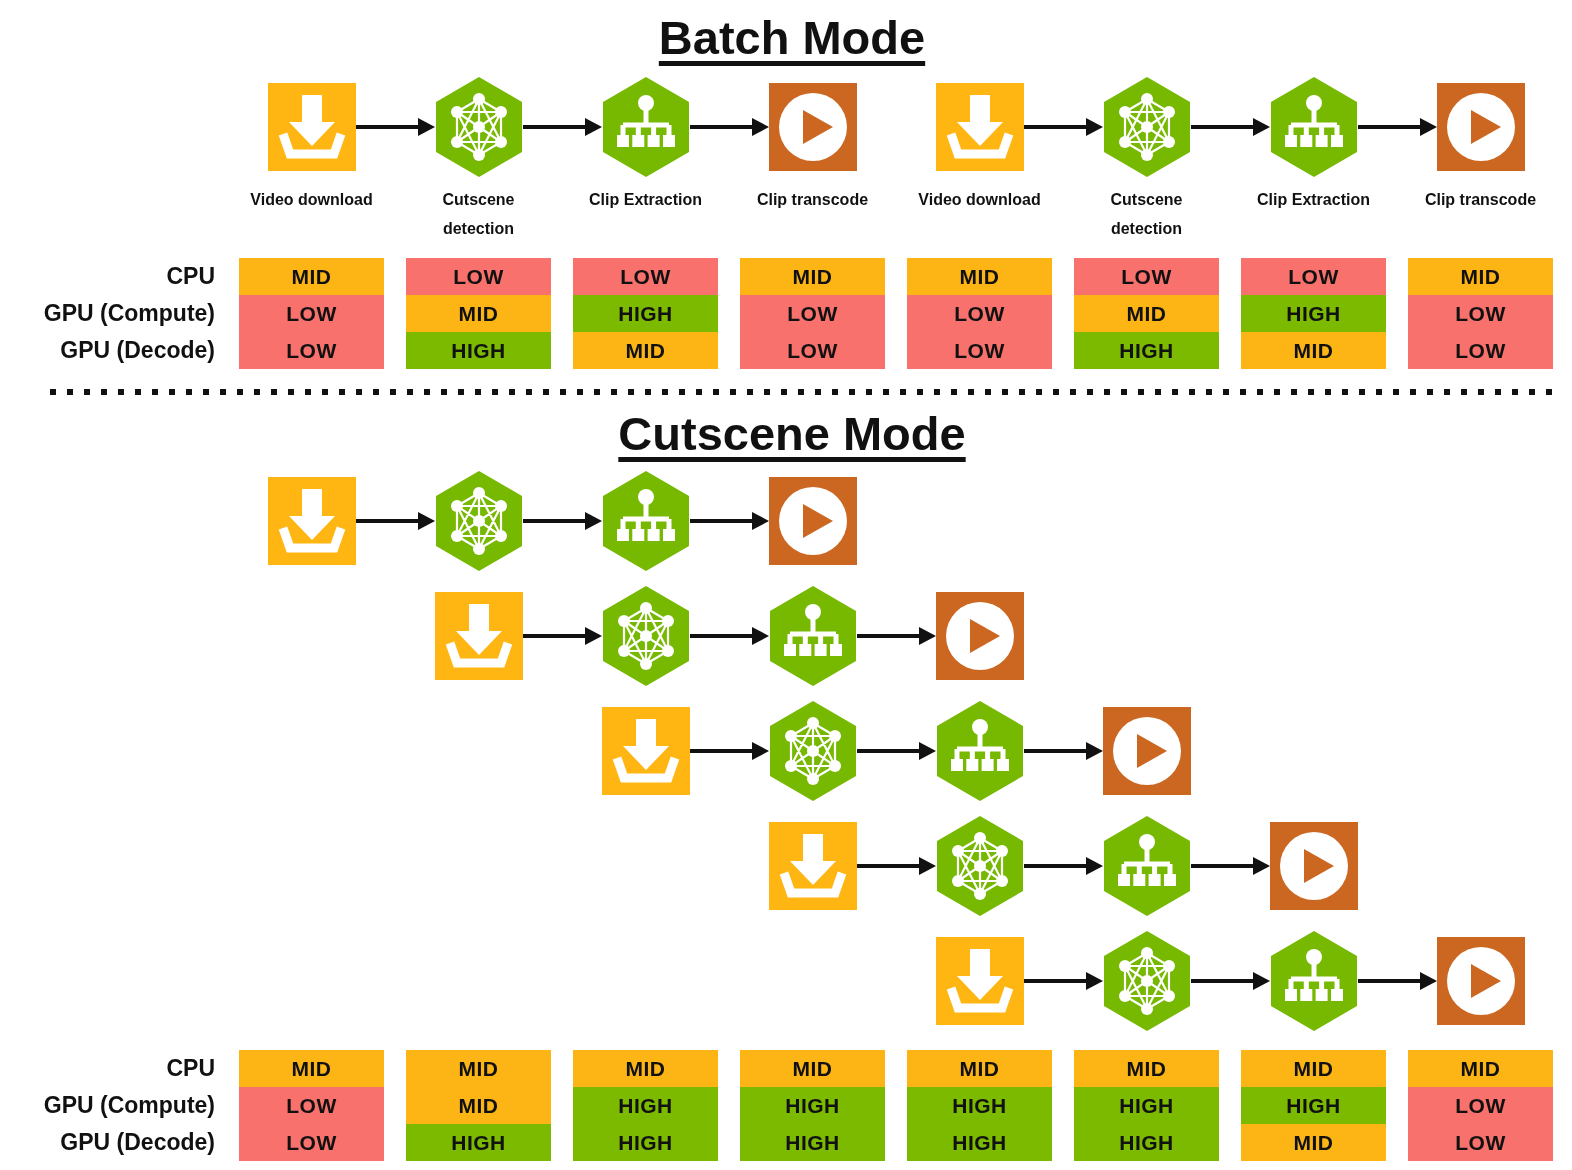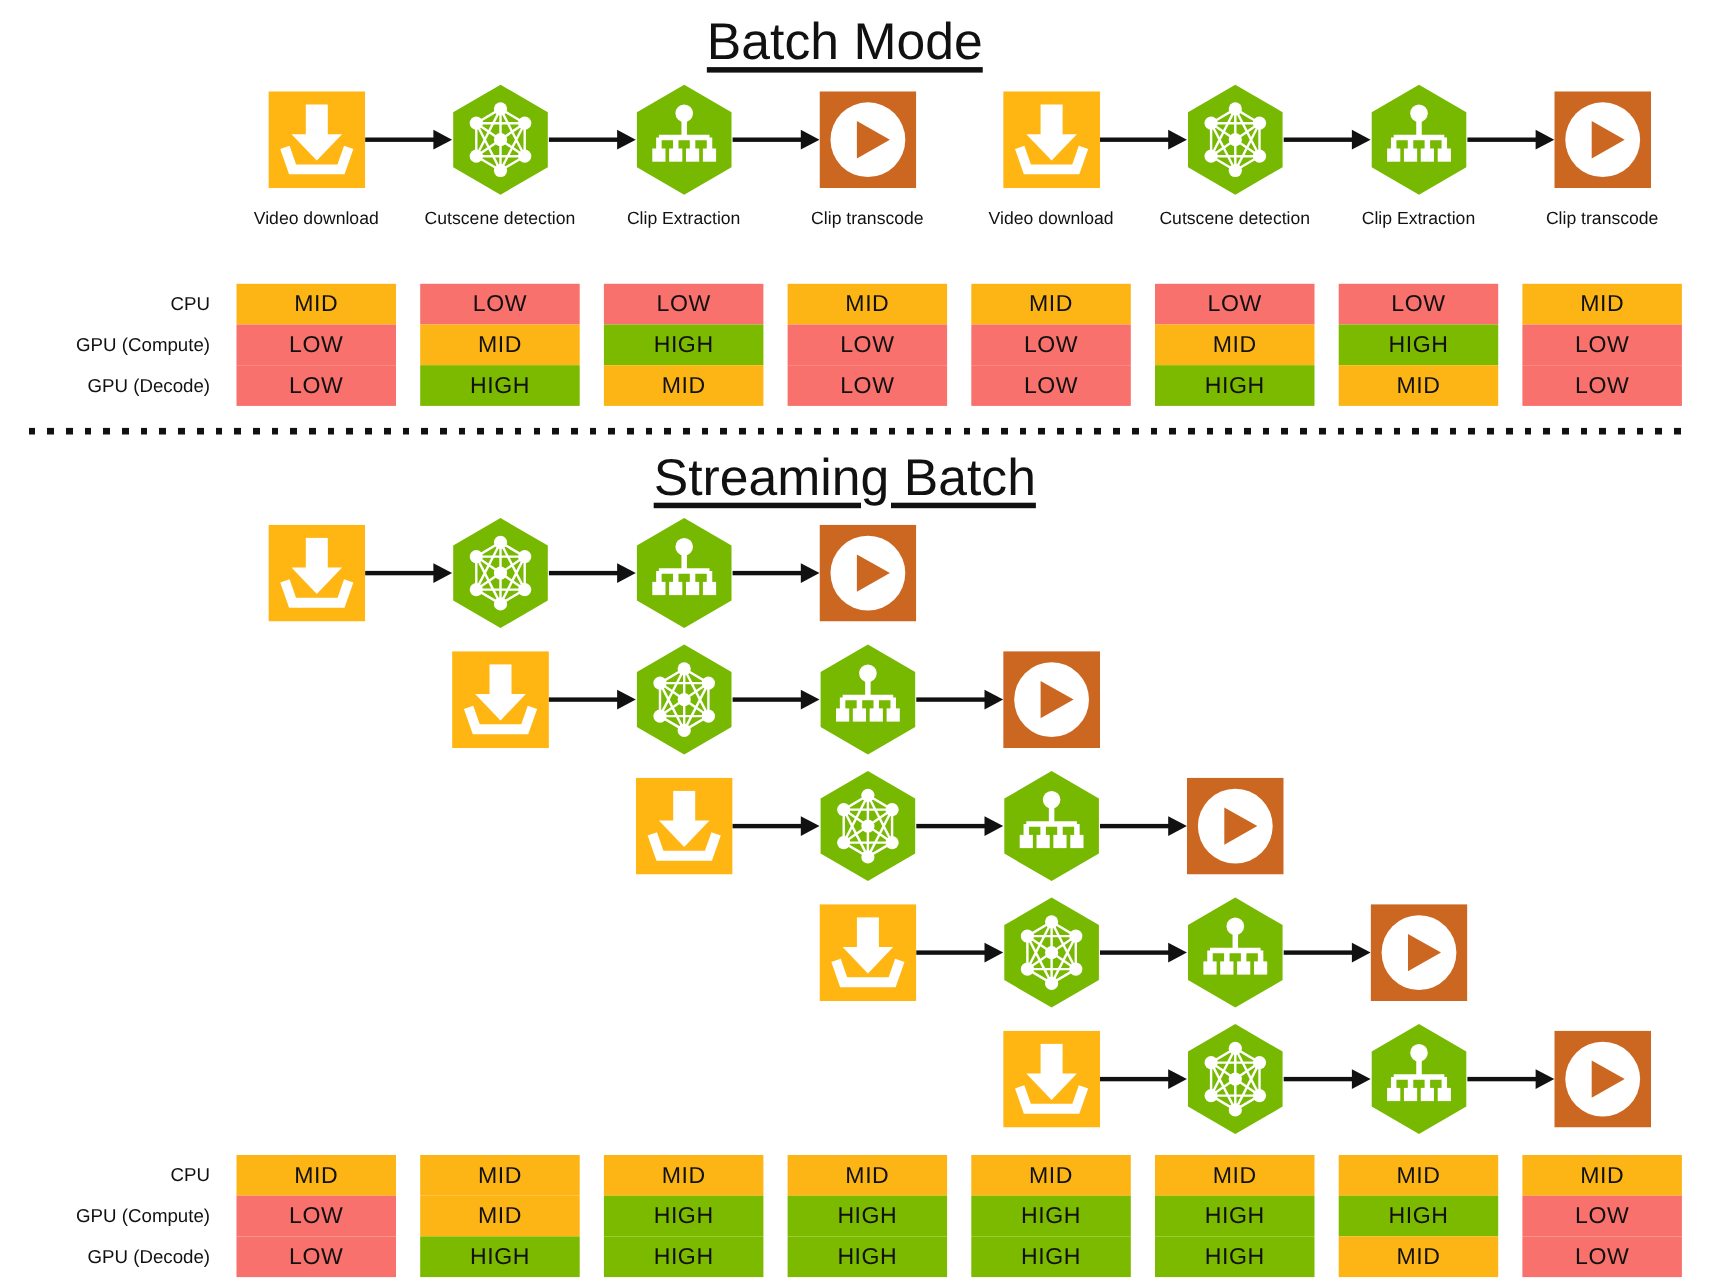--- a/index.html
+++ b/index.html
@@ -4,21 +4,21 @@
 <style>
   :root{
     --low:#F9716C; --mid:#FDB515; --high:#7CBA00;
     --hex_green:#76B900; --download_yellow:#FFB612; --play_orange:#CC6722;
     --ink:#111111;
   }
   html,body{margin:0;padding:0;background:#fff;}
   .canvas{
     position:relative; width:1536px; height:1170px; overflow:hidden;
     background:#fff; color:var(--ink);
-    font-family:"Liberation Sans", sans-serif; font-weight:normal;
+    font-family:"Liberation Sans", sans-serif; font-weight:bold;margin-left:24px;
   }
   .big-title{
     position:absolute; left:0; right:0; text-align:center;
     font-size:47px; letter-spacing:0px;
     text-decoration:underline; text-decoration-thickness:5px; text-underline-offset:7px;
   }
   #batch-title{top:10px;}
   #streaming-title{top:406px;}
 
   
@@ -60,21 +60,21 @@
     content:""; position:absolute; left:62px; top:-9px;
     border-left:17px solid var(--ink);
     border-top:9px solid transparent; border-bottom:9px solid transparent;
   }
 
   .stage-label{
     text-align:center; font-size:16px; line-height:29px; padding-top:4px;
   }
   .row-label{
     display:flex; align-items:center; justify-content:flex-end;
-    font-size:17px; padding-right:2px; white-space:nowrap;
+    font-size:23px; padding-right:2px; white-space:nowrap;
   }
   .cell{
     display:flex; align-items:center; justify-content:center;
     font-size:21px; letter-spacing:0.5px;
   }
   .cell[data-level="LOW"]{background:var(--low);text-align:right;}
   .cell[data-level="MID"]{background:var(--mid);}
   .cell[data-level="HIGH"]{background:var(--high);}
 
   
@@ -215,21 +215,21 @@
     <div class="cell" data-level="MID">MID</div>
     <div class="cell" data-level="LOW">LOW</div>
     <div class="cell" data-level="LOW">LOW</div>
     <div class="cell" data-level="HIGH">HIGH</div>
     <div class="cell" data-level="MID">MID</div>
     <div class="cell" data-level="LOW">LOW</div>
   </div>
 
   <div id="divider"></div>
 
-  <div class="big-title" id="streaming-title">Streaming Batch</div>
+  <div class="big-title" id="streaming-title">Cutscene Mode</div>
 
   <div id="streaming-rows">
     <div class="cols">
       <div class="stage sc1">
           <svg class="icon-sq">
             <use href="#sym-download"></use>
           </svg>
           <div class="arrow"></div>
         </div>
       <div class="stage sc2">

